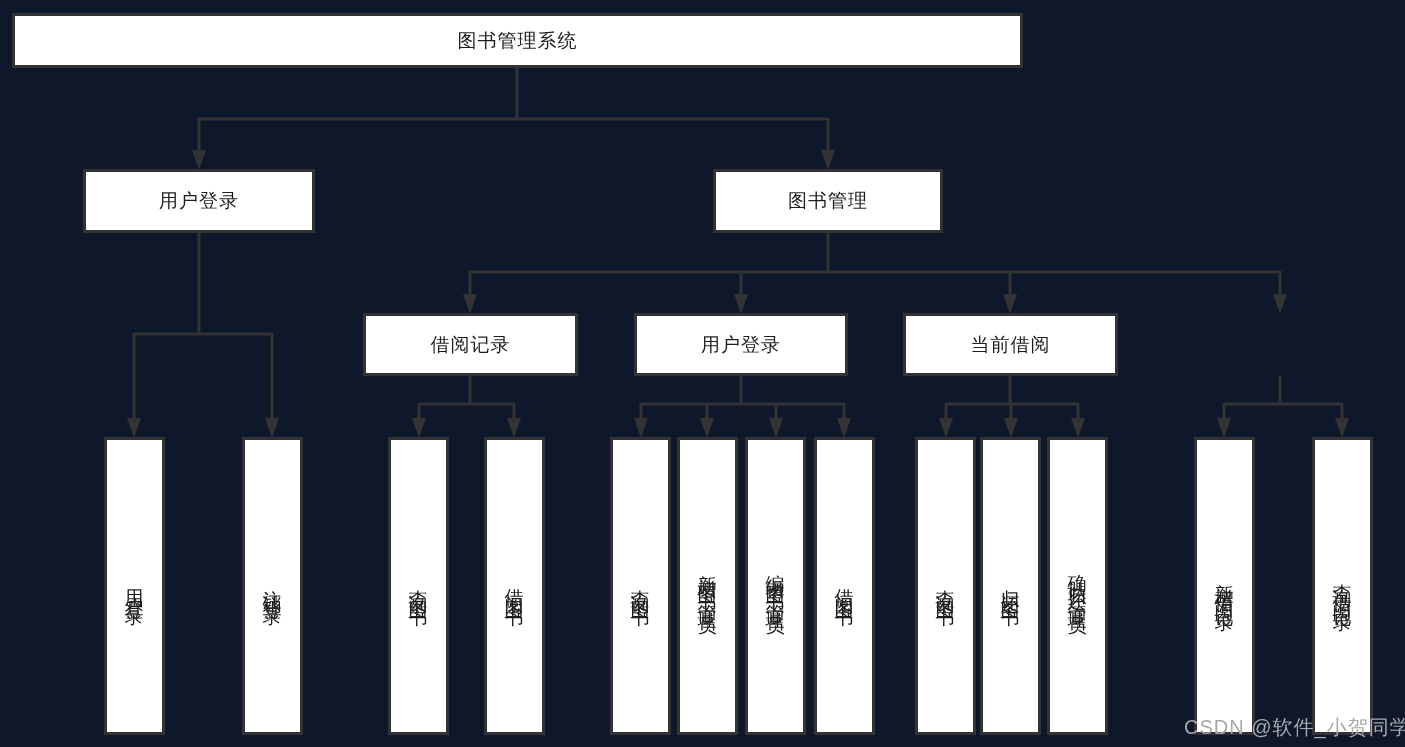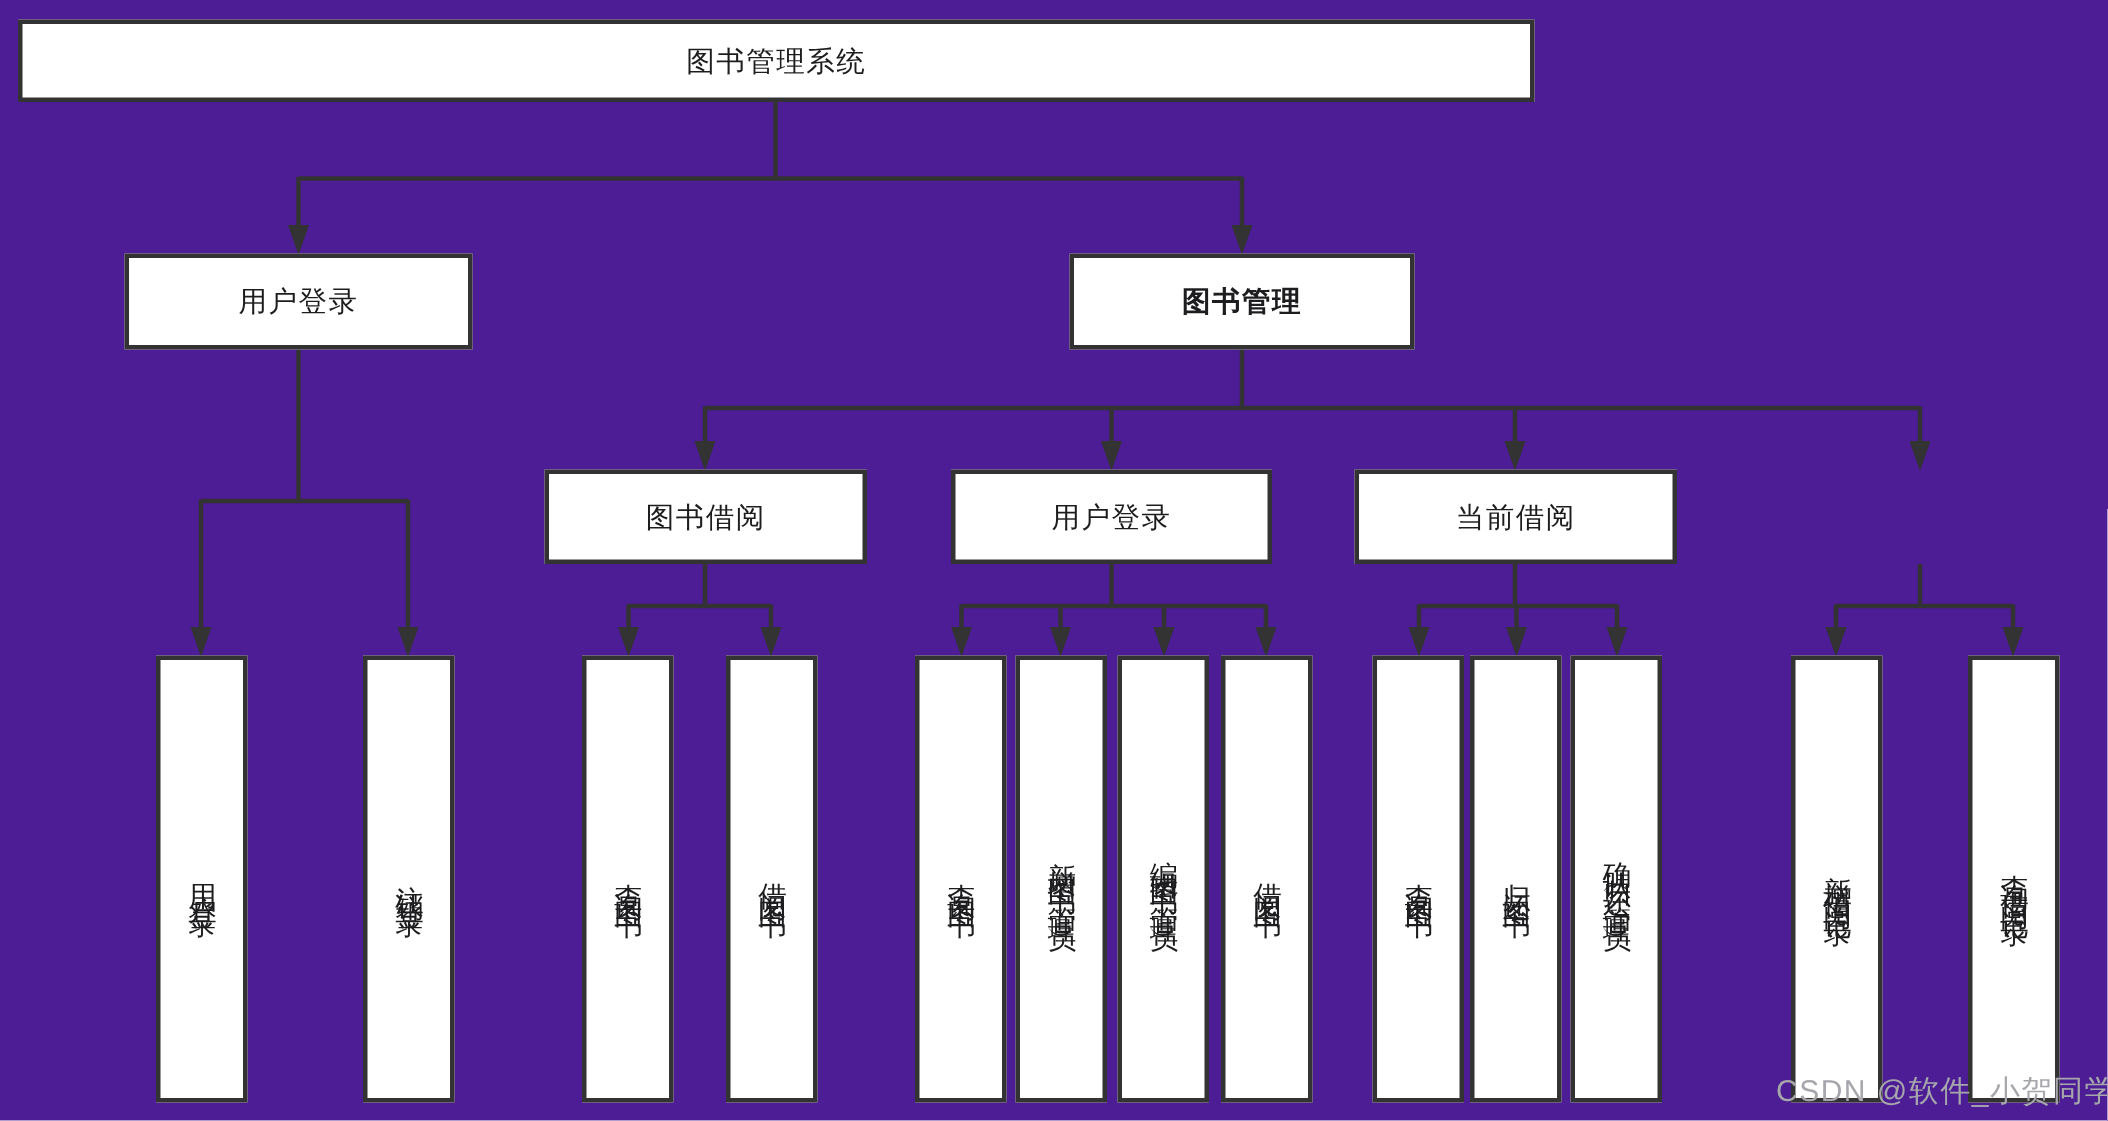--- a/index.html
+++ b/index.html
@@ -1,20 +1,20 @@
 <!DOCTYPE html>
 <html><head>
 <meta charset="utf-8">
 <style>
   html, body { margin: 0; padding: 0; background: #ffffff; }
   .stage {
     position: relative;
     width: 1405px;
     height: 747px;
-    background: #4c1d95;
+    background: #0f172a;
     font-family: "Liberation Sans", "DejaVu Sans", sans-serif;
     overflow: hidden;
   }
   svg.connectors {
     position: absolute;
     left: 0; top: 0;
     width: 1405px; height: 747px;
   }
   .node {
     position: absolute;
@@ -32,21 +32,21 @@
   .node.leaf {
     writing-mode: vertical-rl;
     letter-spacing: 6px;
     font-size: 19px;
     line-height: 1;
   }
   
   .n-root   { left: 12px;   top: 13px;  width: 1011px; height: 55px; }
   
   .n-login  { left: 83px;   top: 169px; width: 232px;  height: 64px; }
-  .n-mgmt   { left: 713px;  top: 169px; width: 230px;  height: 64px; font-weight: bold; }
+  .n-mgmt   { left: 713px;  top: 169px; width: 230px;  height: 64px; }
   
   .n-g0 { left: 363px;  top: 313px; width: 215px; height: 63px; }
   .n-g1 { left: 634px;  top: 313px; width: 214px; height: 63px; }
   .n-g2 { left: 903px;  top: 313px; width: 215px; height: 63px; }
   .n-g3 { left: 1173px; top: 313px; width: 214px; height: 63px; }
   
   .leaf { top: 437px; height: 298px; width: 61px; }
   .l-0  { left: 104px;  }
   .l-1  { left: 242px;  }
   .l-2  { left: 388px;  }
@@ -143,21 +143,21 @@
       <polygon points="1224,438 1217,418 1231,418"></polygon>
       <polygon points="1342,438 1335,418 1349,418"></polygon>
     </g>
   </svg>
 
   <div class="node n-root">图书管理系统</div>
 
   <div class="node n-login">用户登录</div>
   <div class="node n-mgmt">图书管理</div>
 
-  <div class="node n-g0">图书借阅</div>
+  <div class="node n-g0">借阅记录</div>
   <div class="node n-g1">用户登录</div>
   <div class="node n-g2">当前借阅</div>
 
   <div class="node leaf l-0">用户登录</div>
   <div class="node leaf l-1">注销登录</div>
 
   <div class="node leaf l-2">查询图书</div>
   <div class="node leaf l-3">借阅图书</div>
 
   <div class="node leaf l-4">查询图书</div>

